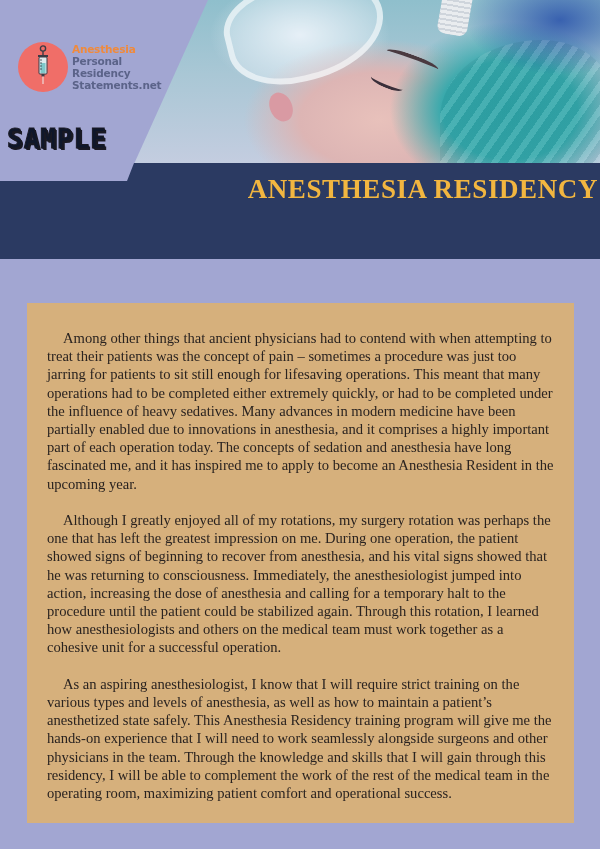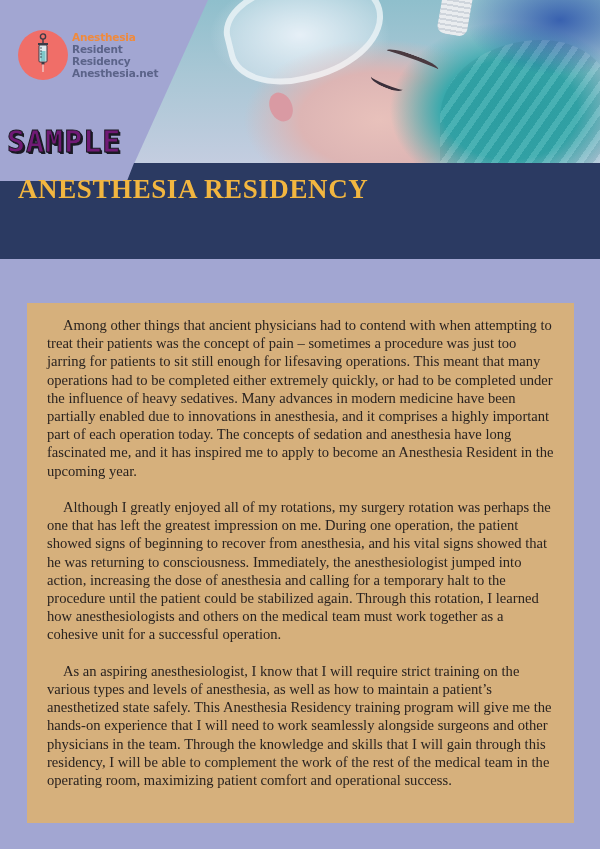--- a/index.html
+++ b/index.html
@@ -52,21 +52,21 @@
     transform: rotate(20deg);
   }
   .hero-photo .lips {
     position: absolute; left: 270px; top: 92px; width: 22px; height: 30px;
     background: #d99aa3;
     border-radius: 50%;
     transform: rotate(-25deg);
   }
 
   
-  .logo { position: absolute; left: 18px; top: 30px; display: flex; align-items: center; }
+  .logo { position: absolute; left: 18px; top: 42px; display: flex; align-items: center; }
   .logo-circle {
     width: 50px; height: 50px; border-radius: 50%;
     background: #f06e68;
     display: flex; align-items: center; justify-content: center;
   }
   .logo-text {
     margin-left: 4px;
     font-family: "DejaVu Sans", sans-serif;
     font-weight: bold;
     font-size: 10.5px;
@@ -74,48 +74,48 @@
     color: #5b6389;
     letter-spacing: -0.2px;
   }
   .logo-text .accent { color: #f08a3c; }
 
   
   .sample {
     position: absolute; left: 7px; top: 124px;
     font-family: "DejaVu Sans Mono", monospace;
     font-weight: bold;
-    font-size: 30px;
+    font-size: 26px;
     letter-spacing: 1px;
-    color: #701a75;
+    color: #0f172a;
     -webkit-text-stroke: 1px #1a1a24;
     text-shadow: 2px 2px 0 #1a1a24, 1px 1px 0 #1a1a24;
   }
 
   
   .banner {
     position: absolute; left: 0; top: 163px; width: 600px; height: 96px;
     background: #2b3a62;
     clip-path: polygon(0 18px, 127px 18px, 134px 0, 600px 0, 600px 96px, 0 96px);
   }
   .banner-title {
     position: absolute; left: 18px; top: 170px; width: 580px;
-    text-align: left;
+    text-align: right;
     font-family: "Liberation Serif", serif;
     font-size: 27px;
     line-height: 38px;
     color: #f2b640;
     letter-spacing: 0.6px;
   }
 
   
   .panel {
     position: absolute; left: 27px; top: 303px; width: 547px; height: 520px;
     background: #d6b07c;
-    padding: 13px 17px 0 20px;
+    padding: 26px 17px 0 20px;
   }
   .panel p {
     font-family: "Liberation Serif", serif;
     font-size: 14.6px;
     line-height: 18.2px;
     color: #2a2320;
     text-indent: 16px;
     margin-bottom: 18.2px;
   }
 </style>
@@ -144,23 +144,23 @@
         <line x1="8" y1="18" x2="10" y2="18" stroke="#3b3b45" stroke-width="0.8"></line>
         <line x1="8" y1="21" x2="10" y2="21" stroke="#3b3b45" stroke-width="0.8"></line>
         <line x1="8" y1="24" x2="10" y2="24" stroke="#3b3b45" stroke-width="0.8"></line>
         <rect x="9.5" y="29" width="3" height="2.5" fill="#3b3b45"></rect>
         <line x1="11" y1="31.5" x2="11" y2="39" stroke="#eeeeee" stroke-width="1"></line>
       </svg>
     </span>
   </div>
   <div class="logo-text">
     <div class="accent">Anesthesia</div>
-    <div>Resident</div>
+    <div>Personal</div>
     <div>Residency</div>
-    <div>Anesthesia.net</div>
+    <div>Statements.net</div>
   </div>
 </div>
 
 <div class="sample">SAMPLE</div>
 
 <div class="banner"></div>
 <h1 class="banner-title">
   <div>ANESTHESIA RESIDENCY</div>
 </h1>
 

